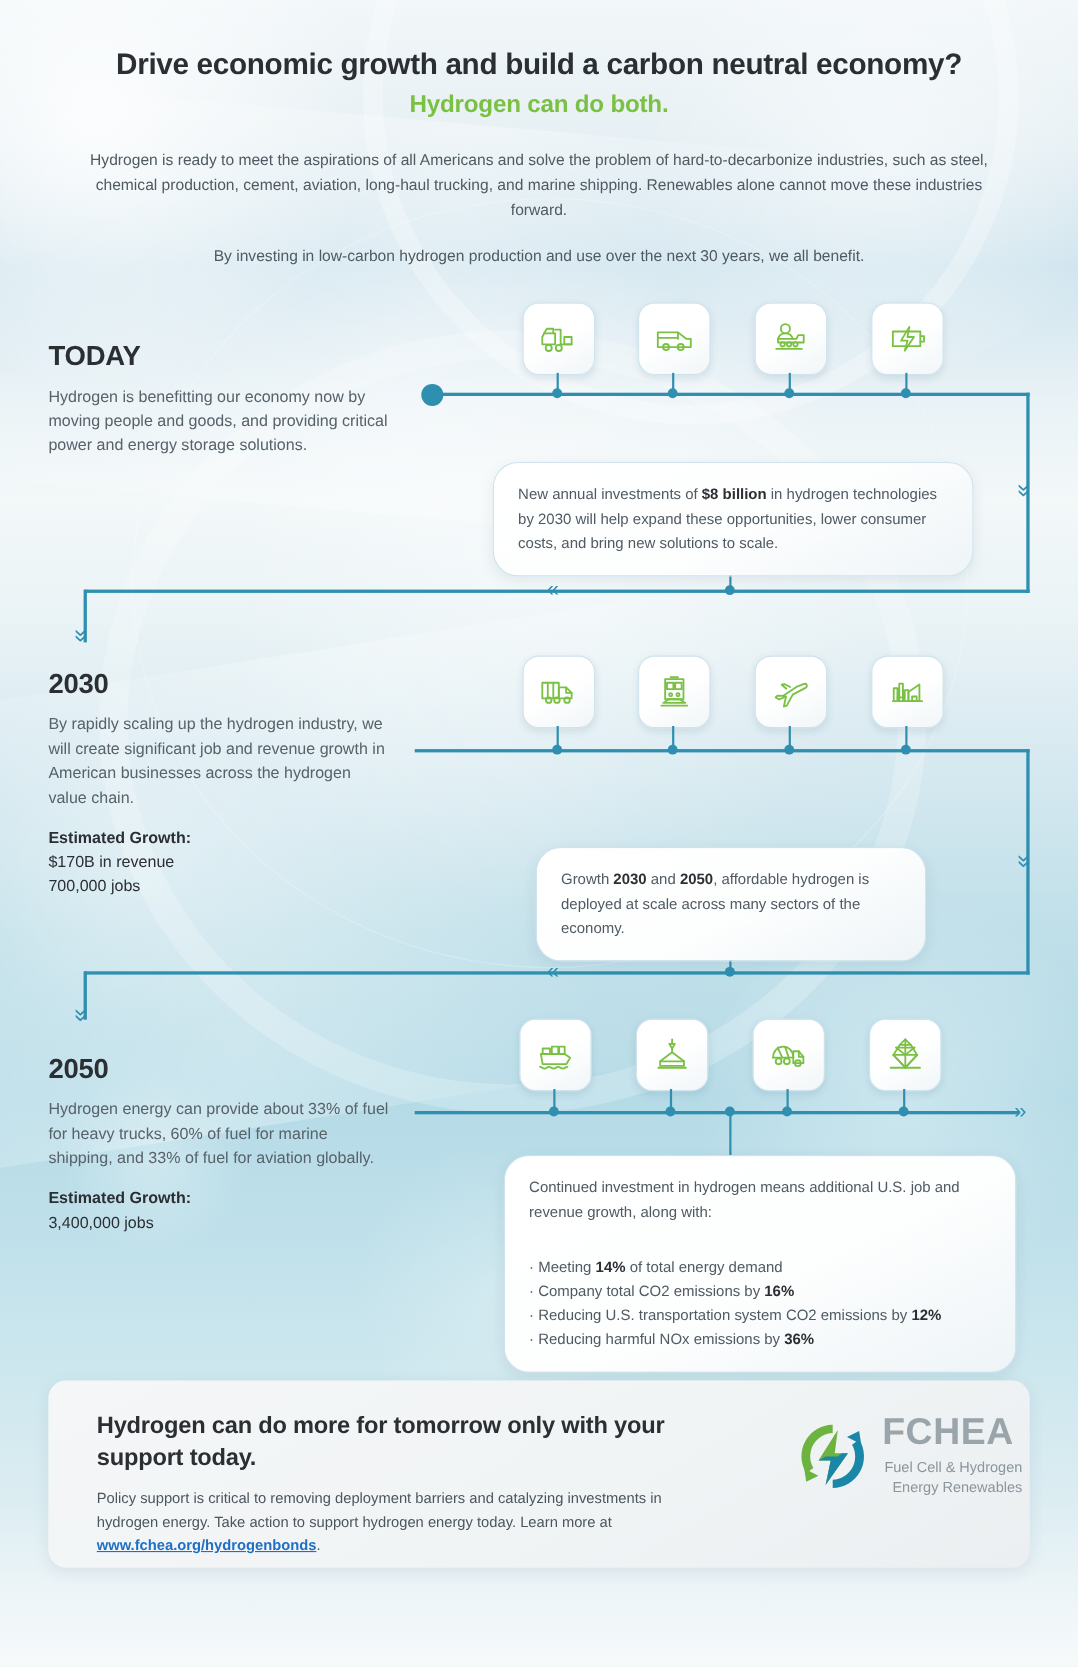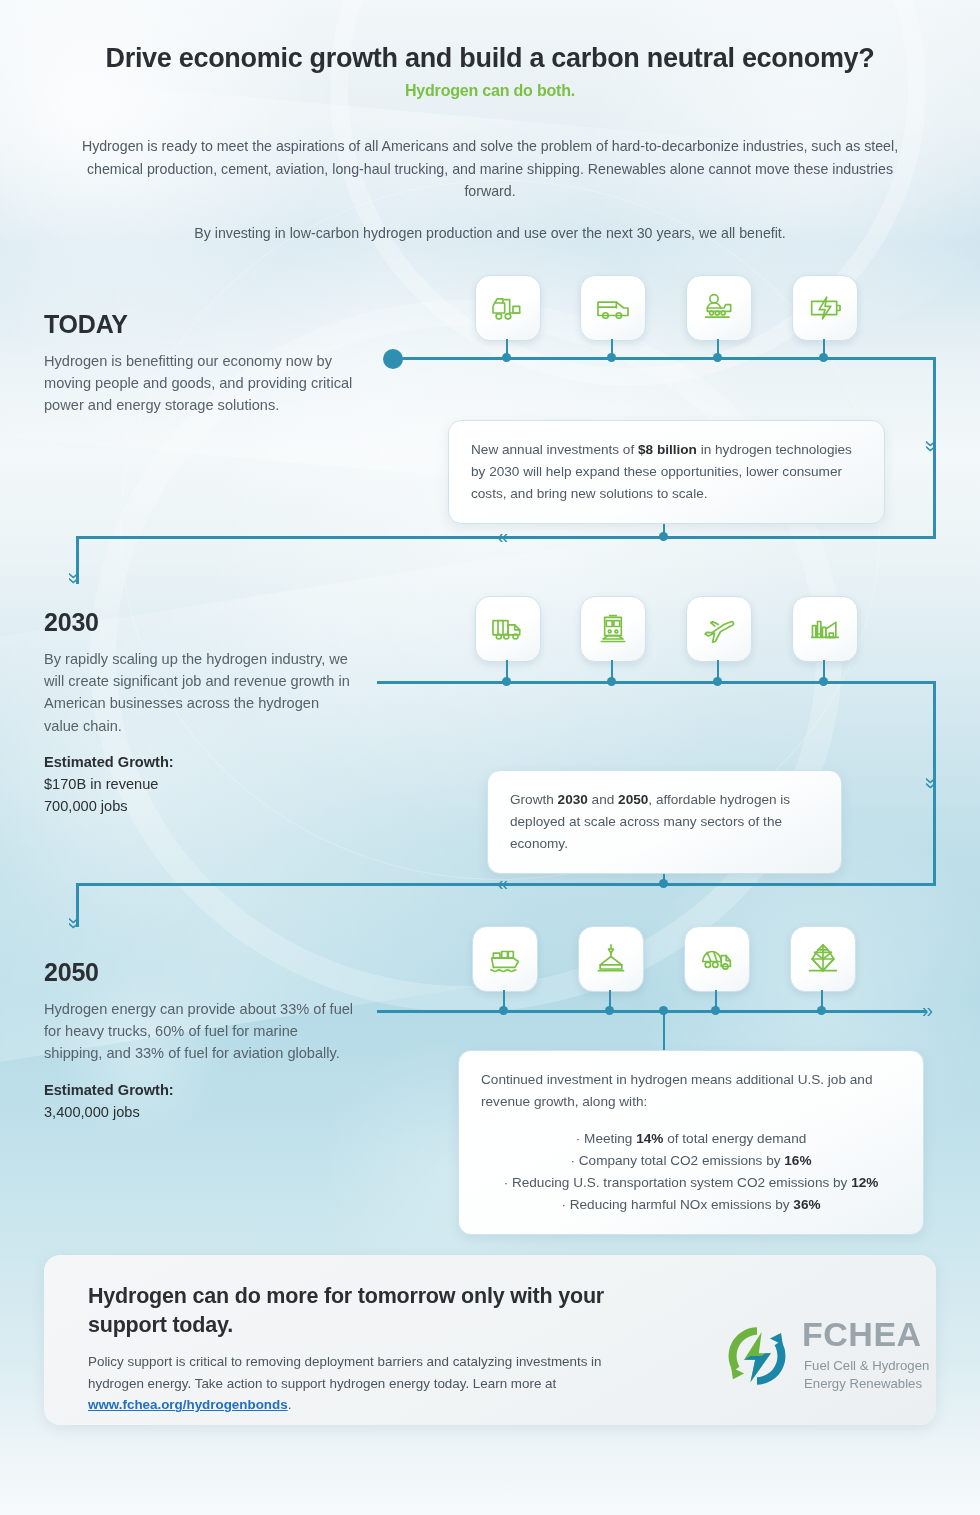--- a/index.html
+++ b/index.html
@@ -57,21 +57,21 @@
     position:absolute;left:-200px;top:120px;width:1400px;height:360px;
     background:linear-gradient(100deg, rgba(255,255,255,0) 10%, rgba(255,255,255,.35) 42%, rgba(255,255,255,0) 70%);
     transform:rotate(5deg);
   }
 
   #page{position:absolute;inset:0;z-index:2;}
 
   
   .title-wrap{position:absolute;left:0;top:42px;width:980px;text-align:center;}
   .title-1{font-size:27px;font-weight:bold;color:#2b2f33;letter-spacing:-.3px;line-height:1.25;}
-  .title-2{font-size:16px;font-weight:bold;color:#7ac143;letter-spacing:-.2px;margin-top:6px;text-align:center;}
+  .title-2{font-size:22px;font-weight:bold;color:#7ac143;letter-spacing:-.2px;margin-top:6px;text-align:center;}
 
   .intro{position:absolute;left:75px;top:135px;width:830px;text-align:center;
          font-size:14.2px;line-height:1.60;color:#4f5a63;}
   .intro2{position:absolute;left:90px;top:222px;width:800px;text-align:center;
           font-size:14.2px;line-height:1.60;color:#4f5a63;}
 
   
   .era{position:absolute;width:310px;}
   .era-title{font-size:25px;font-weight:bold;color:#2b2f33;letter-spacing:-.2px;}
   .era-body{margin-top:11px;font-size:14.6px;line-height:1.52;color:#57626b;}
@@ -95,45 +95,45 @@
 
   
   .hline{position:absolute;height:3px;background:#2e8fb0;}
   .vline{position:absolute;width:3px;background:#2e8fb0;}
   .node{position:absolute;width:9px;height:9px;border-radius:50%;background:#2e8fb0;}
   .bigdot{position:absolute;width:20px;height:20px;border-radius:50%;background:#2e8fb0;}
   .chev{position:absolute;color:#2e8fb0;line-height:1;}
 
   
   .card{
-    position:absolute;border-radius:13px;
+    position:absolute;border-radius:23px;
     background:linear-gradient(155deg,#ffffff 0%,#fdfefe 55%,#eef4f7 100%);
     border:1px solid #cfe3ec;
     box-shadow:0 4px 12px rgba(60,100,120,.10);
     box-sizing:border-box;
     color:#4f5a63;font-size:13.6px;line-height:1.62;
     padding:18px 22px;
   }
   .card b{color:#2b2f33;font-weight:bold;}
-  .card .bullets{margin-top:15px;text-align:center;}
+  .card .bullets{margin-top:28px;}
   .card .bullets div{white-space:nowrap;}
 
   
   #cta{
     position:absolute;left:44px;top:1255px;width:892px;height:170px;
     border-radius:16px;box-sizing:border-box;
     background:linear-gradient(150deg,#f4f6f7 0%,#f1f4f5 55%,#eceff1 100%);
     box-shadow:0 4px 14px rgba(60,100,120,.10);
   }
   #cta h2{margin:0;position:absolute;left:44px;top:27px;width:520px;
           font-size:21.5px;font-weight:bold;color:#2b2f33;line-height:1.33;letter-spacing:-.2px;}
   #cta .body{position:absolute;left:44px;top:96px;width:545px;
              font-size:13.4px;line-height:1.62;color:#4c565e;}
   #cta .body a{color:#1f6fc4;font-weight:bold;text-decoration:underline;}
-  #logo{position:absolute;left:676px;top:60px;width:215px;height:82px;}
+  #logo{position:absolute;left:676px;top:28px;width:215px;height:82px;text-align:right;}
   #logo .mark{position:absolute;left:0;top:4px;width:74px;height:74px;}
   #logo .name{position:absolute;left:82px;top:2px;font-size:34px;font-weight:bold;
               color:#9aa4ab;letter-spacing:.5px;line-height:1;}
   #logo .sub{position:absolute;left:84px;top:42px;font-size:13.2px;color:#8b959c;line-height:1.34;}
 
   .sources{position:absolute;left:44px;top:1440px;width:820px;
            font-size:10.6px;line-height:1.72;color:#64707a;}
 </style>
 </head>
 <body>

